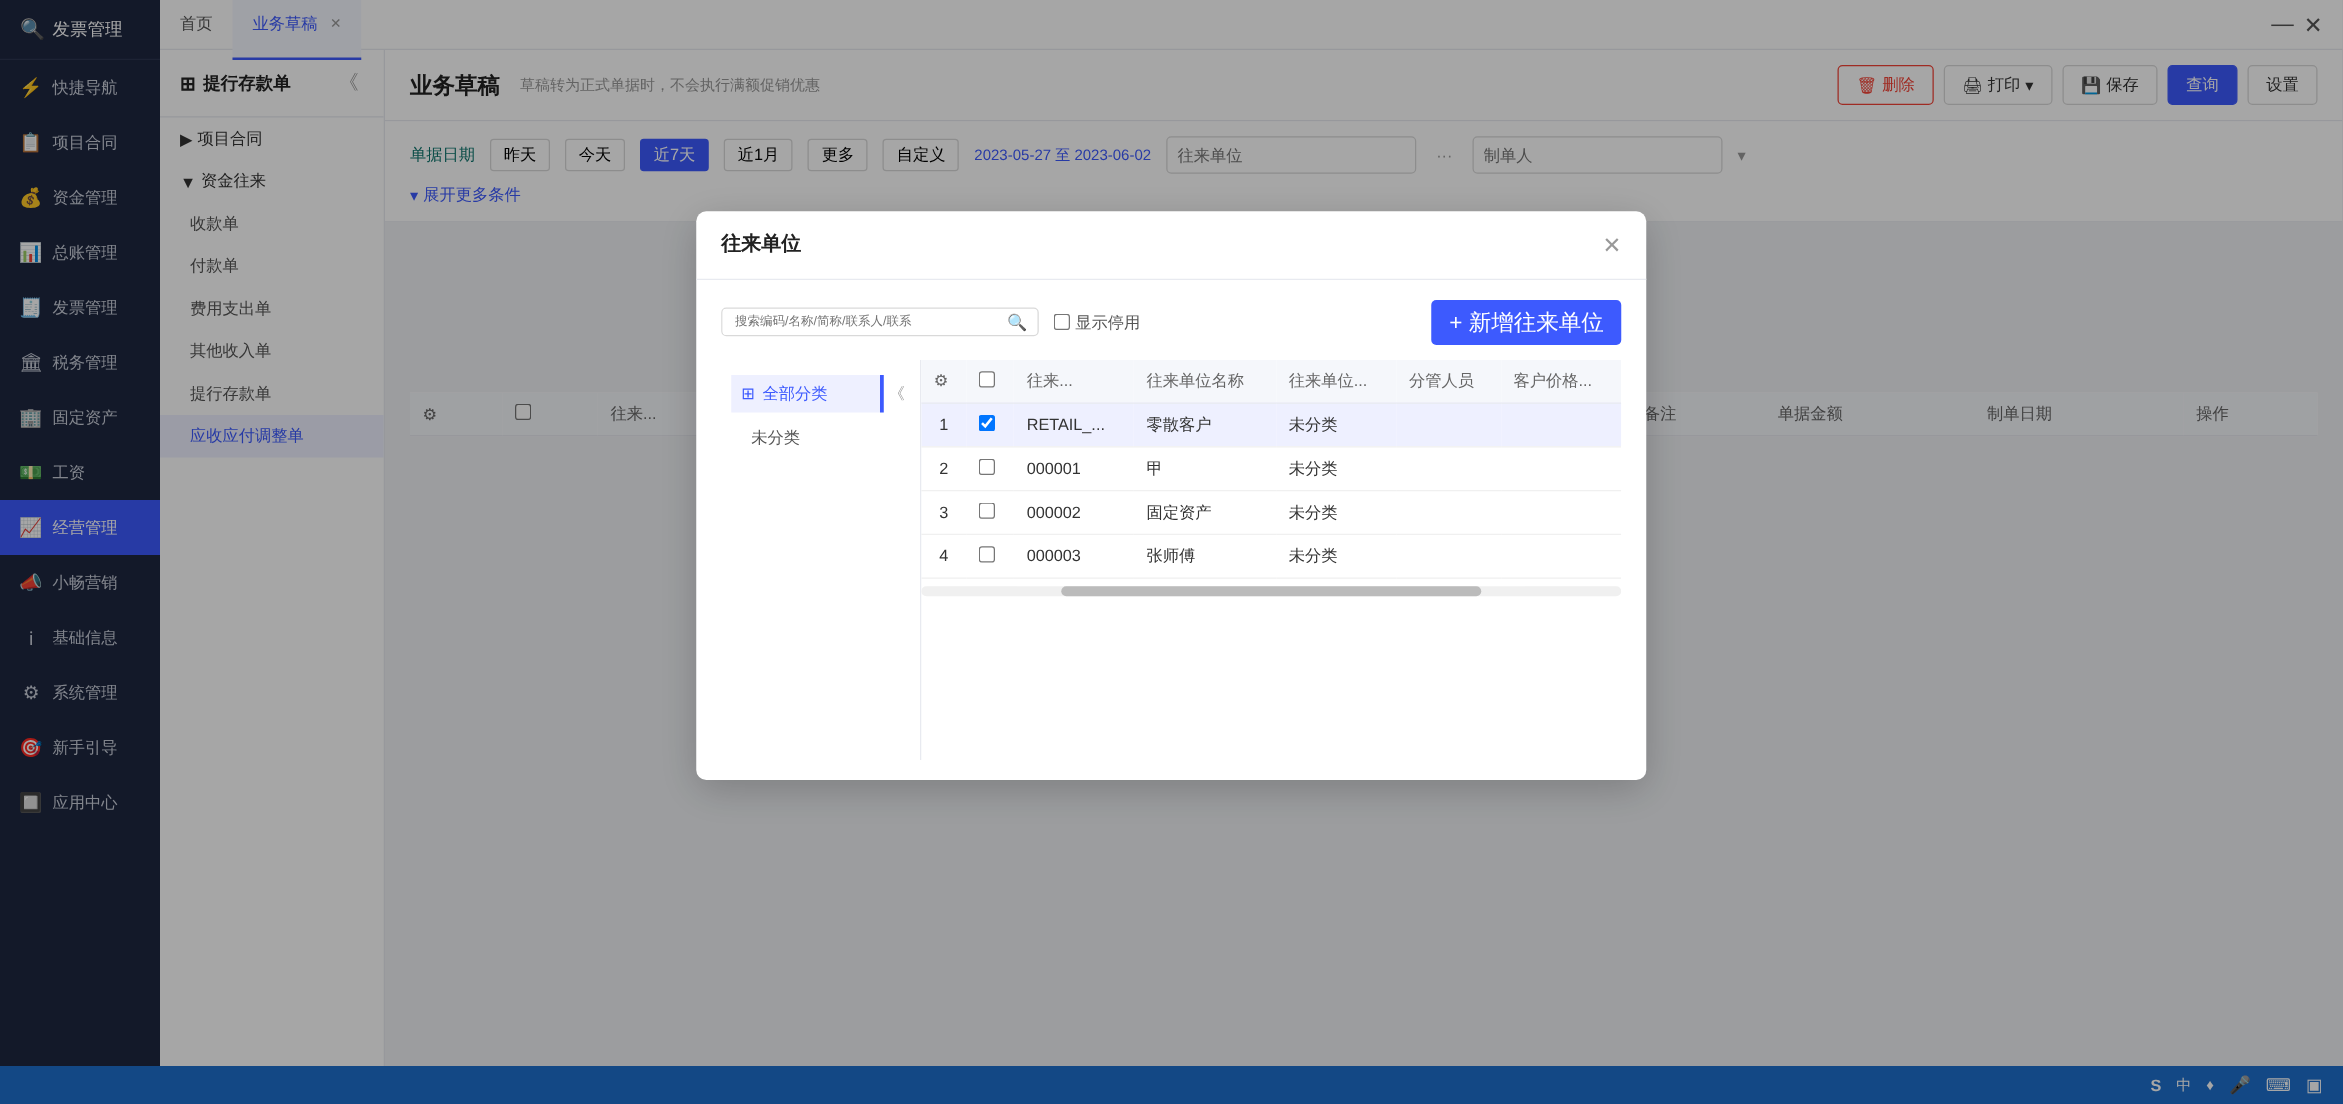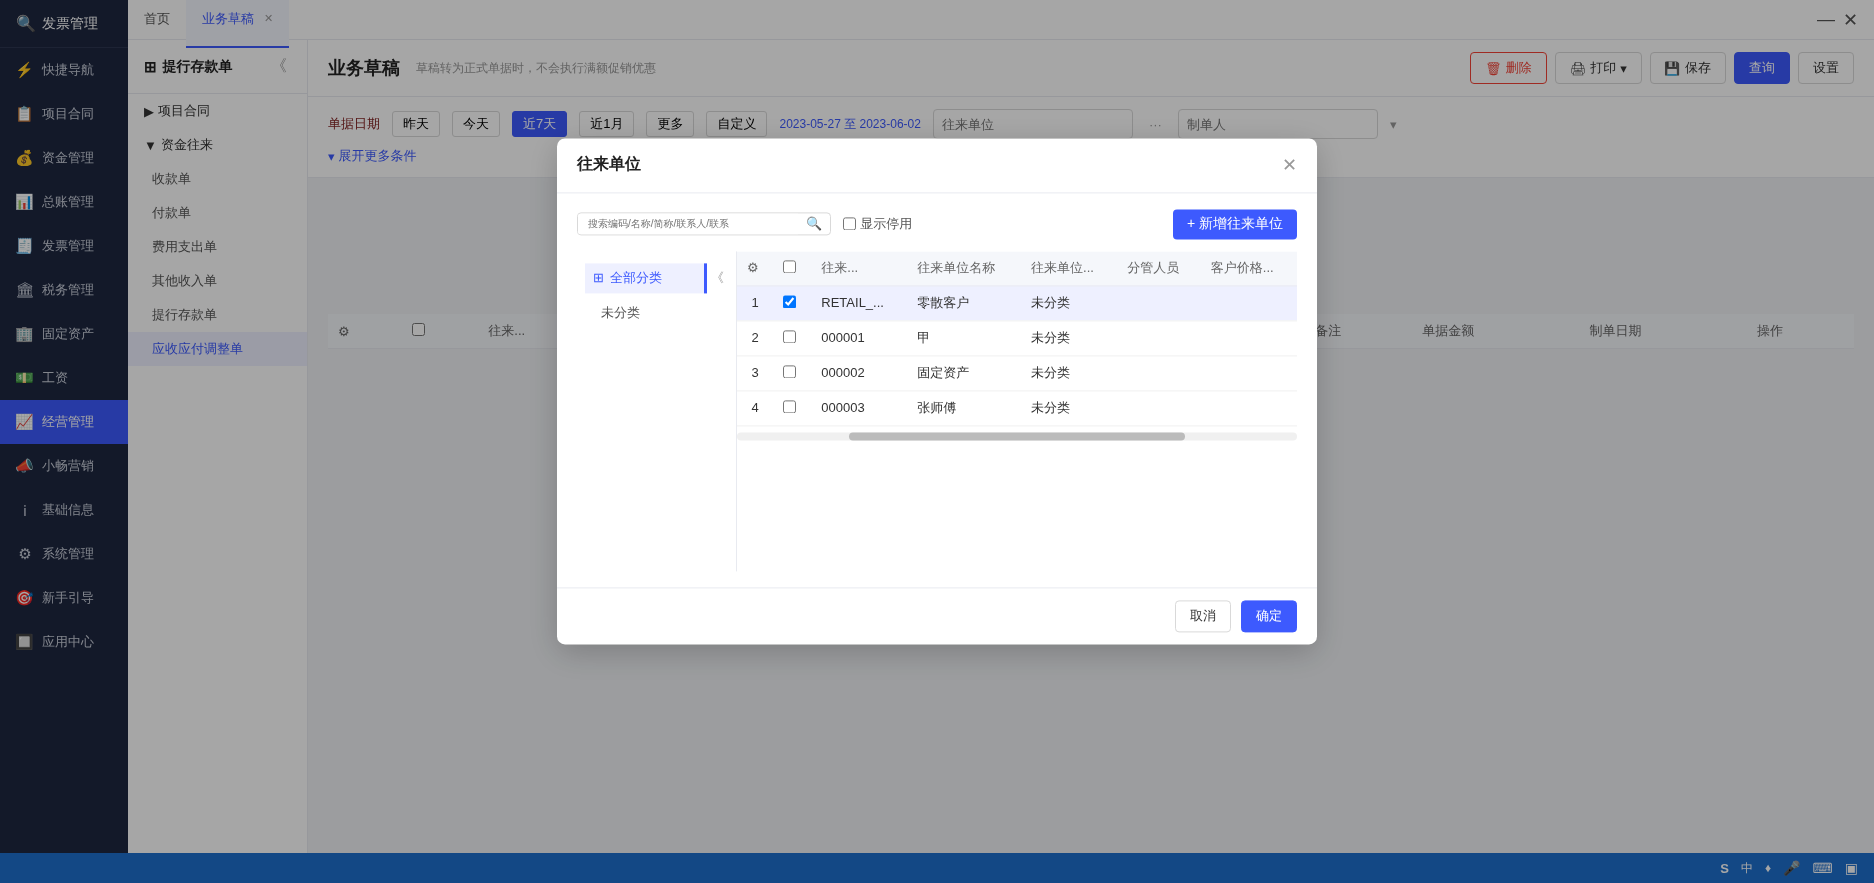--- a/index.html
+++ b/index.html
@@ -40,21 +40,21 @@
     .page-header-actions { margin-left: auto; display: flex; gap: 8px; }
     .btn { padding: 6px 14px; border-radius: 4px; border: 1px solid #d9d9d9; background: #fff; cursor: pointer; font-size: 13px; color: #333; display: flex; align-items: center; gap: 4px; }
     .btn-primary { background: #3d5afe; color: #fff; border-color: #3d5afe; }
     .btn-danger { color: #f44336; border-color: #f44336; }
 
     
     .filter-bar {
       background: #fff; padding: 12px 20px; border-bottom: 1px solid #e8eaf0; display: flex; flex-direction: column; gap: 8px;
     }
     .filter-row { display: flex; align-items: center; gap: 12px; flex-wrap: wrap; }
-    .filter-label { color: #7f1d1d; font-size: 13px; }
+    .filter-label { color: #0f766e; font-size: 13px; }
     .filter-date-btn { padding: 3px 10px; border-radius: 3px; border: 1px solid #d9d9d9; background: #fff; font-size: 13px; cursor: pointer; }
     .filter-date-btn.active { background: #3d5afe; color: #fff; border-color: #3d5afe; }
     .filter-input { height: 30px; border: 1px solid #d9d9d9; border-radius: 4px; padding: 0 8px; font-size: 13px; min-width: 200px; }
     .filter-more { color: #3d5afe; font-size: 13px; cursor: pointer; display: flex; align-items: center; gap: 4px; }
 
     
     .content-area {
       padding: 16px 20px;
     }
 
@@ -76,21 +76,21 @@
     .dialog-close { cursor: pointer; color: #999; font-size: 18px; }
     .dialog-body { padding: 16px 20px; flex: 1; }
     .dialog-footer { padding: 12px 20px; border-top: 1px solid #e8eaf0; display: flex; justify-content: flex-end; gap: 10px; }
 
     
     .dialog-toolbar { display: flex; align-items: center; gap: 12px; margin-bottom: 12px; }
     .dialog-search { display: flex; align-items: center; border: 1px solid #d9d9d9; border-radius: 4px; overflow: hidden; }
     .dialog-search input { border: none; outline: none; padding: 5px 10px; font-size: 10px; width: 220px; }
     .dialog-search-icon { padding: 0 8px; color: #999; }
     .dialog-checkbox-label { display: flex; align-items: center; gap: 4px; font-size: 13px; color: #555; cursor: pointer; }
-    .btn-add { background: #3d5afe; color: #fff; border: none; border-radius: 4px; padding: 6px 14px; cursor: pointer; font-size: 14px; margin-left: auto; display: flex; align-items: center; gap: 4px; }
+    .btn-add { background: #3d5afe; color: #fff; border: none; border-radius: 4px; padding: 6px 14px; cursor: pointer; font-size: 18px; margin-left: auto; display: flex; align-items: center; gap: 4px; }
 
     
     .dialog-split { display: flex; gap: 0; height: 320px; }
     .dialog-sidebar { width: 160px; border-right: 1px solid #e8eaf0; padding: 8px 0; flex-shrink: 0; overflow-y: auto; }
     .dialog-sidebar-item { padding: 7px 16px; font-size: 13px; cursor: pointer; color: #555; display: flex; align-items: center; gap: 6px; }
     .dialog-sidebar-item.active { background: #eef0ff; color: #3d5afe; border-right: 3px solid #3d5afe; }
     .dialog-sidebar-subitem { padding: 7px 24px; font-size: 13px; cursor: pointer; color: #555; }
     .collapse-btn { background: none; border: none; cursor: pointer; color: #999; font-size: 16px; padding: 4px; }
 
     
@@ -395,24 +395,20 @@
             </tbody>
         </table>
 
         <div class="scrollbar-track">
           <div class="scrollbar-thumb"></div>
         </div>
       </div>
     </div>
 
   </div>
-  <div class="dialog-footer">
-    <button class="btn">取消</button>
-    <button class="btn btn-primary">确定</button>
-  </div>
 </div>
 
 <div style="position:fixed; bottom:0; left:0; right:0; height:30px; background:#1e6fcc; display:flex; align-items:center; justify-content:flex-end; padding:0 16px; z-index:50; gap:12px;">
   <span style="color:#fff; font-size:13px; font-weight:bold;">S</span>
   <span style="color:#fff; font-size:12px;">中</span>
   <span style="color:#fff; font-size:12px;">♦</span>
   <span style="color:#fff; font-size:14px;">🎤</span>
   <span style="color:#fff; font-size:14px;">⌨</span>
   <span style="color:#fff; font-size:14px;">▣</span>
 </div>

